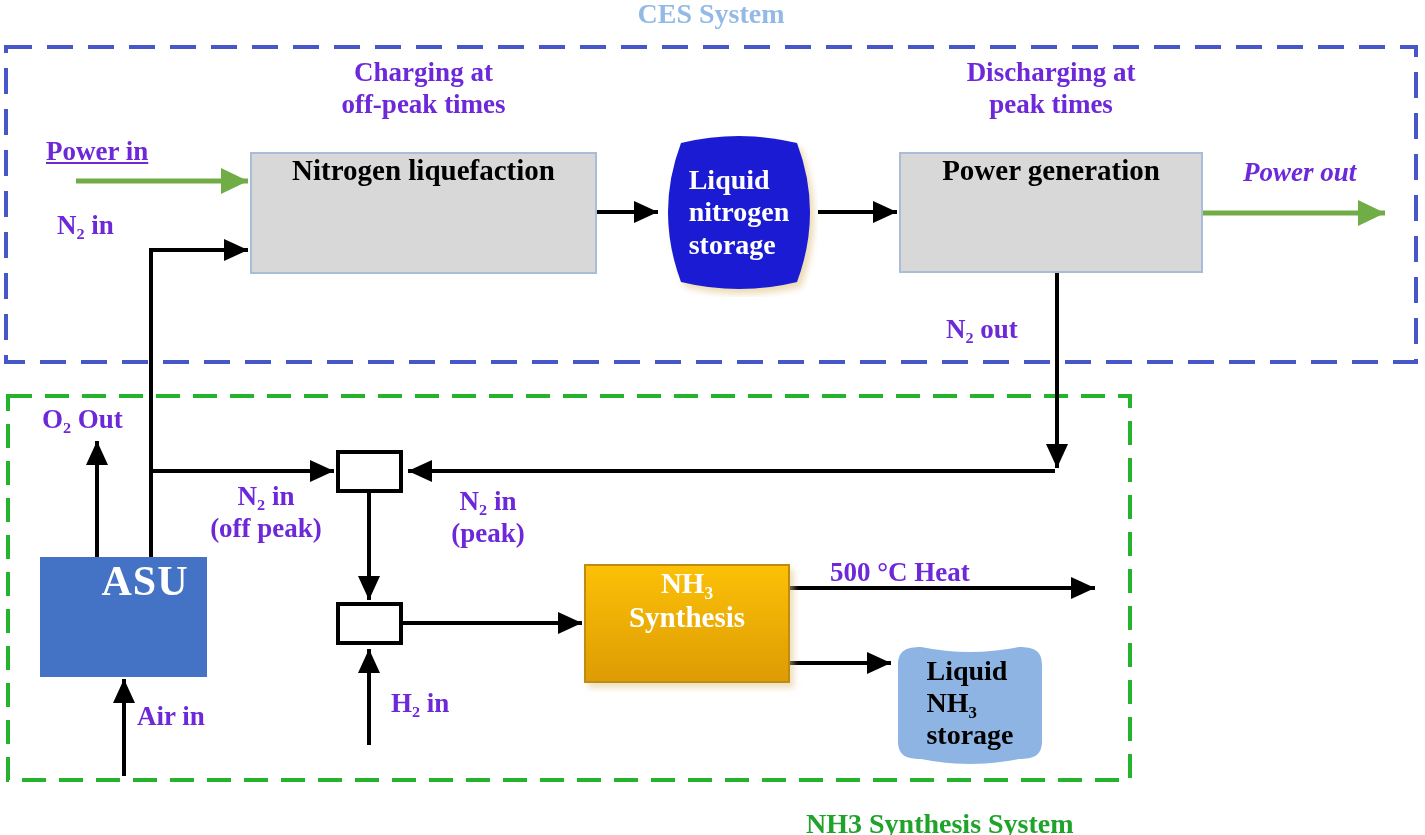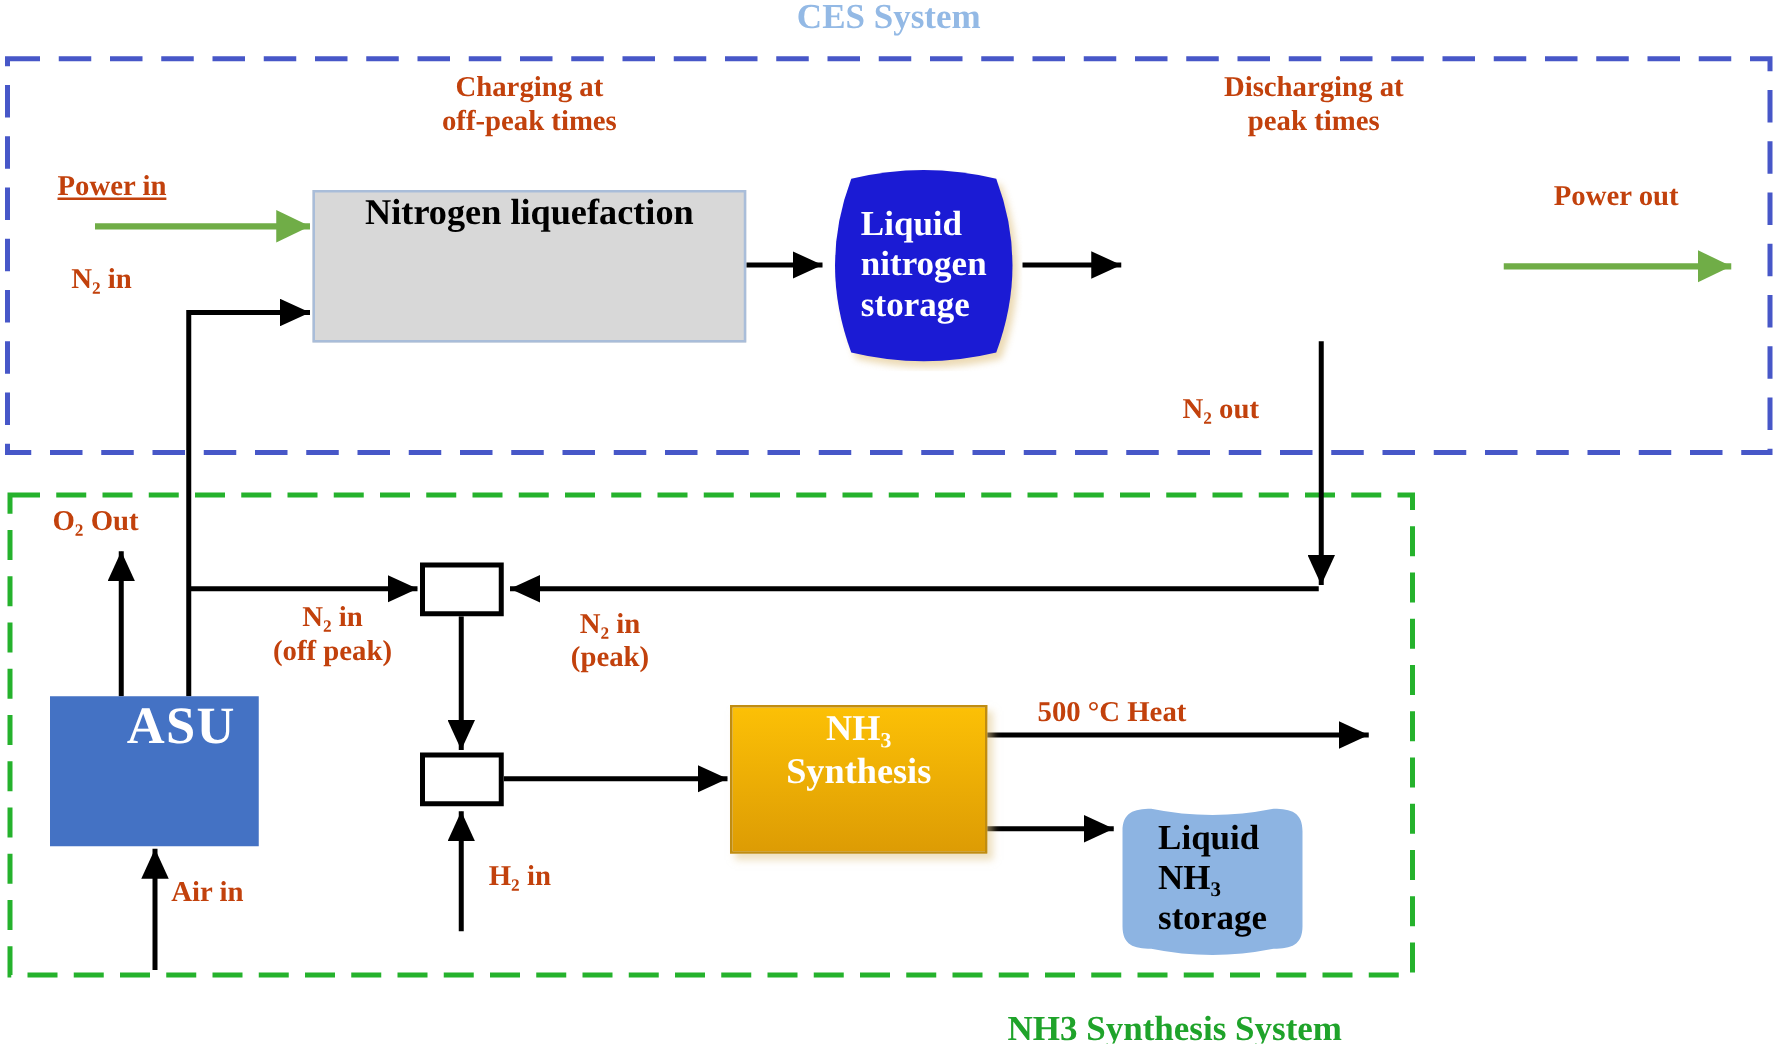--- a/index.html
+++ b/index.html
@@ -34,21 +34,21 @@
   .tank{position:absolute;z-index:2;}
   .tank svg{position:absolute;left:0;top:0;}
   .tank .tank-text{position:absolute;left:0;top:0;width:100%;height:100%;display:flex;
         align-items:center;justify-content:center;text-align:left;font-weight:700;
         font-size:28px;line-height:1.15;white-space:pre-line;}
   .n2tank-path{fill:var(--n2-tank-fill);filter:drop-shadow(4px 5px 3px rgba(228,202,148,.7));}
   .nh3tank-path{fill:var(--nh3-tank-fill);}
   .tank-text.light{color:#ffffff;}
   .tank-text.dark{color:#000000;}
 
-  .label{position:absolute;z-index:3;font-weight:700;font-size:23px;color:#c2410c;
+  .label{position:absolute;z-index:3;font-weight:700;font-size:27px;color:#6d28d9;
          line-height:1.17;white-space:pre-line;}
   .label.center{text-align:center;}
   .sys-title{font-size:28px;}
   .ces-title{color:var(--ces-title-text);}
   .nh3-title{color:var(--nh3-title-text);}
 </style>
 </head>
 <body>
 
 <div id="canvas">
@@ -85,36 +85,39 @@
 
   <div class="label center sys-title ces-title" style="left:6px;top:-2px;width:1410px;">CES System</div>
   <div class="label sys-title nh3-title" style="left:806px;top:796px;margin-top:12px;">NH3 Synthesis System</div>
 
   <div class="label center" style="left:250px;top:57px;width:347px;">Charging at
 off-peak times</div>
   <div class="label center" style="left:899px;top:57px;width:304px;">Discharging at
 peak times</div>
   <div class="label" style="left:46px;top:136px;text-decoration:underline;">Power in</div>
   <div class="label" style="left:57px;top:210px;">N₂ in</div>
-  <div class="label" style="left:1243px;top:144px;">Power out</div>
+  <div class="label" style="left:1243px;top:157px;font-style:italic;">Power out</div>
   <div class="label" style="left:946px;top:314px;">N₂ out</div>
 
   <div class="node process" style="left:250px;top:152px;width:347px;height:122px;">
     <span>Nitrogen liquefaction</span>
   </div>
 
   <div class="tank" style="left:660px;top:128px;width:158px;height:169px;">
     <svg width="158" height="169" viewBox="0 0 158 169">
       <path class="n2tank-path" d="M21,15 Q79,1 137,15 Q163,84 137,154 Q79,168 21,154 Q-5,84 21,15 Z"></path>
     </svg>
     <div class="tank-text light">Liquid
 nitrogen
 storage</div>
   </div>
 
+  <div class="node process" style="left:899px;top:152px;width:304px;height:121px;">
+    <span>Power generation</span>
+  </div>
 
   <div class="label" style="left:42px;top:404px;">O₂ Out</div>
   <div class="label" style="left:137px;top:701px;">Air in</div>
   <div class="label center" style="left:181px;top:481px;width:170px;">N₂ in
 (off peak)</div>
   <div class="label center" style="left:408px;top:486px;width:160px;">N₂ in
 (peak)</div>
   <div class="label" style="left:391px;top:688px;">H₂ in</div>
   <div class="label" style="left:830px;top:541px;margin-top:16px;">500 °C Heat</div>
 

